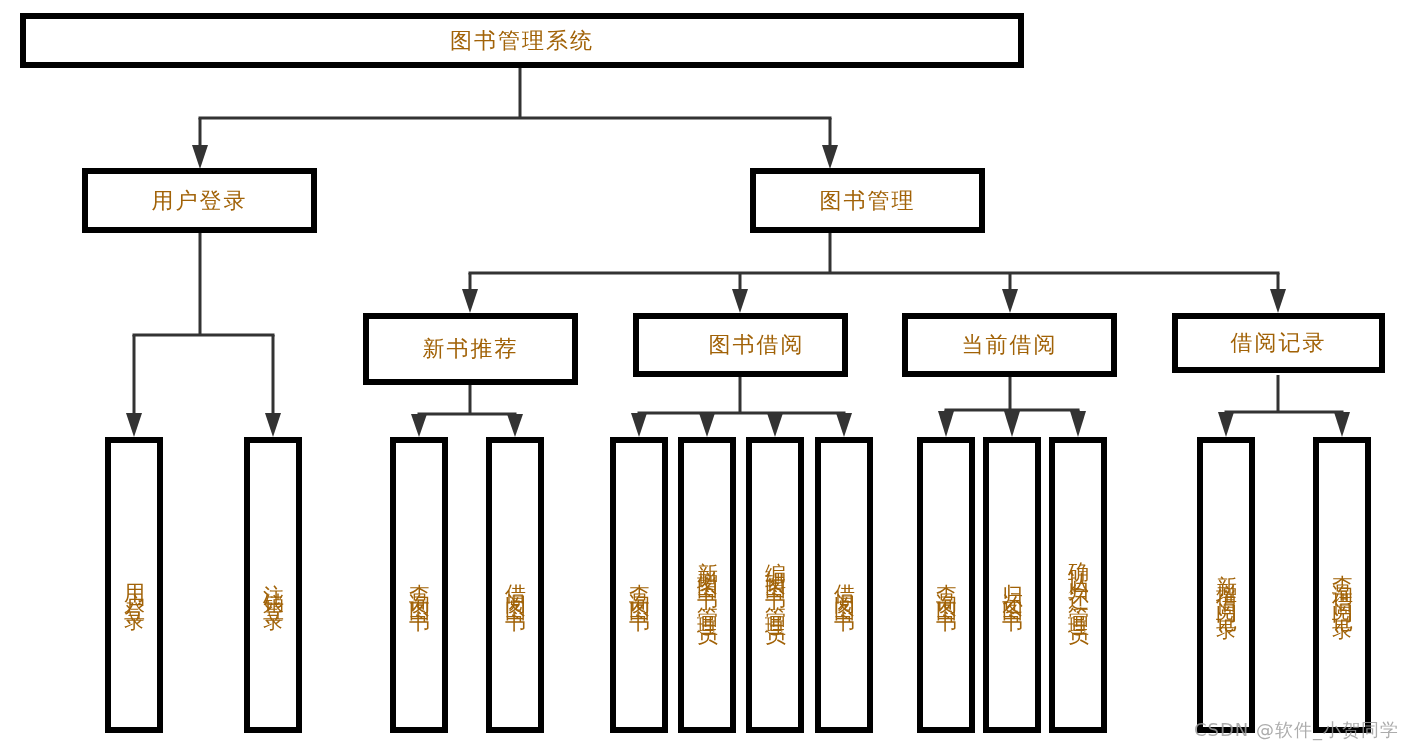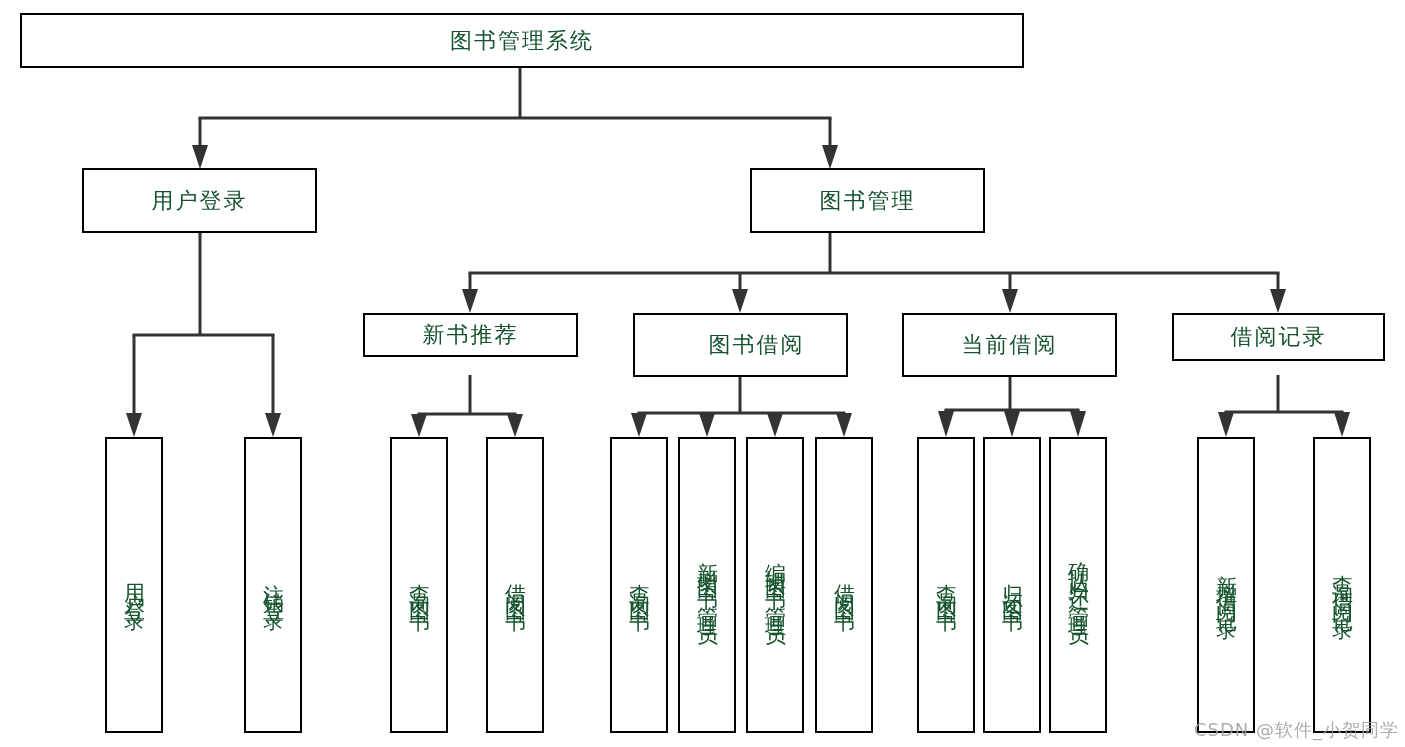--- a/index.html
+++ b/index.html
@@ -8,43 +8,43 @@
     width:1405px;height:747px;
     background:#ffffff;
     overflow:hidden;
     font-family:"DejaVu Sans","Liberation Sans",sans-serif;
   }
   .connectors{position:absolute;left:0;top:0;z-index:1;}
   .node{
     position:absolute;
     box-sizing:border-box;
     background:#ffffff;
-    border:2px solid #000000;
+    border:6px solid #000000;
     display:flex;align-items:center;justify-content:center;
-    color:#14532d;
+    color:#a16207;
     z-index:2;
   }
   .hnode{font-size:22px;letter-spacing:2px;font-weight:400;}
   .vnode{width:58px;top:437px;height:296px;font-size:21px;}
   .vnode .vtext{
     writing-mode:vertical-rl;
     letter-spacing:9px;
     line-height:1;
     white-space:nowrap;
   }
   
   .n-root{left:20px;top:13px;width:1004px;height:55px;}
   
   .n-l2-0{left:82px;top:168px;width:235px;height:65px;}
   .n-l2-1{left:712px;top:168px;width:235px;height:65px;margin-left:38px;}
   
-  .n-l3-0{left:363px;top:313px;width:215px;height:44px;}
+  .n-l3-0{left:363px;top:313px;width:215px;height:72px;}
   .n-l3-1{left:633px;top:313px;width:215px;height:64px;padding-left:32px;}
   .n-l3-2{left:902px;top:313px;width:215px;height:64px;text-align:right;}
-  .n-l3-3{left:1172px;top:313px;width:213px;height:48px;}
+  .n-l3-3{left:1172px;top:313px;width:213px;height:60px;}
   
   .n-leaf-0{left:105px;}
   .n-leaf-1{left:244px;}
   .n-leaf-2{left:390px;}
   .n-leaf-3{left:486px;}
   .n-leaf-4{left:610px;}
   .n-leaf-5{left:678px;}
   .n-leaf-6{left:746px;}
   .n-leaf-7{left:815px;}
   .n-leaf-8{left:917px;}

